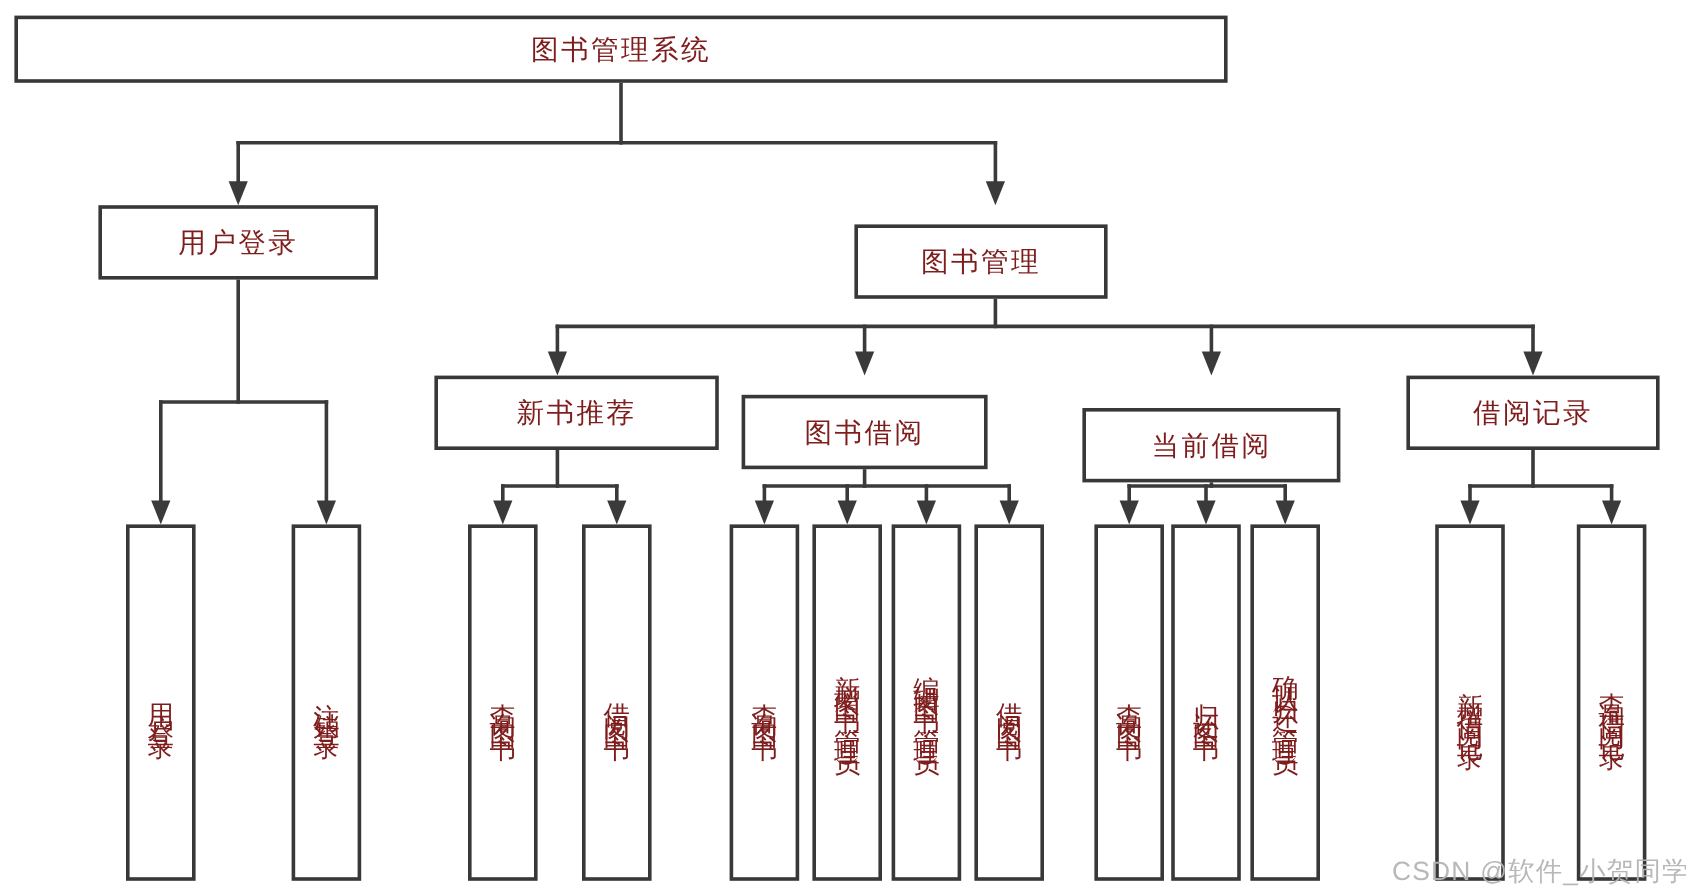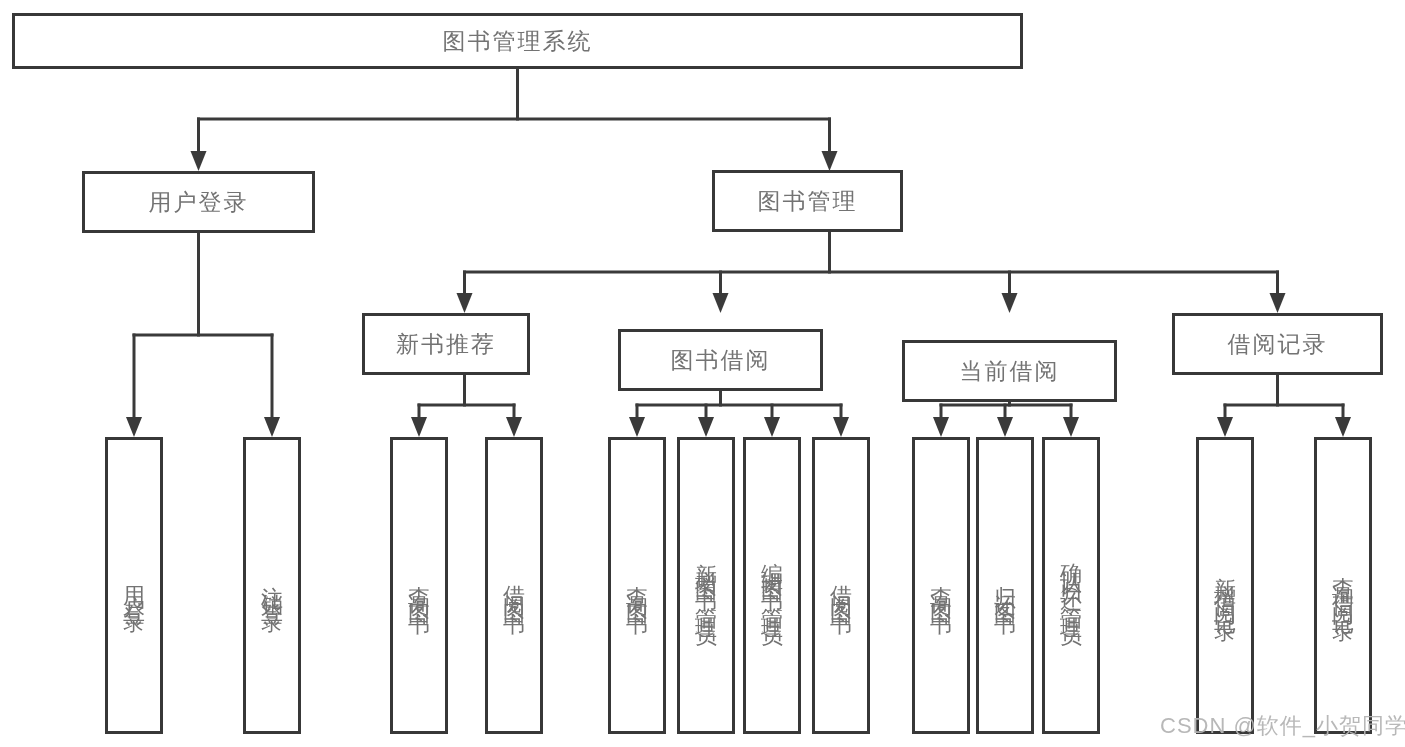--- a/index.html
+++ b/index.html
@@ -14,21 +14,21 @@
   }
   .connectors {
     position: absolute;
     left: 0; top: 0;
     width: 1405px; height: 747px;
   }
   .node {
     position: absolute;
     background: #ffffff;
     border: 3px solid #383838;
-    color: #737373;
+    color: #7f1d1d;
     display: flex;
     align-items: center;
     justify-content: center;
     text-align: center;
   }
   .node.h {
     font-size: 23px;
     letter-spacing: 2px;
     white-space: nowrap;
   }
@@ -118,23 +118,23 @@
       <polygon points="997,417 1013,417 1005,437"></polygon>
       <polygon points="1063,417 1079,417 1071,437"></polygon>
       <polygon points="1217,417 1233,417 1225,437"></polygon>
       <polygon points="1335,417 1351,417 1343,437"></polygon>
     </g>
   </svg>
 
   <div class="node h" style="left:12px; top:13px; width:1011px; height:56px;">图书管理系统</div>
 
   <div class="node h" style="left:82px; top:171px; width:233px; height:62px;">用户登录</div>
-  <div class="node h" style="left:712px; top:170px; width:191px; height:62px;">图书管理</div>
+  <div class="node h" style="left:712px; top:187px; width:211px; height:62px;">图书管理</div>
 
-  <div class="node h" style="left:362px; top:313px; width:168px; height:62px;">新书推荐</div>
+  <div class="node h" style="left:362px; top:313px; width:237px; height:62px;">新书推荐</div>
   <div class="node h" style="left:618px; top:329px; width:205px; height:62px;">图书借阅</div>
   <div class="node h" style="left:902px; top:313px; width:215px; height:62px;margin-top:27px;">当前借阅</div>
   <div class="node h" style="left:1172px; top:313px; width:211px; height:62px;">借阅记录</div>
 
   <div class="node v" style="left:105px;">
     <span class="vtext">用户登录</span>
   </div>
   <div class="node v" style="left:243px;">
     <span class="vtext">注销登录</span>
   </div>

